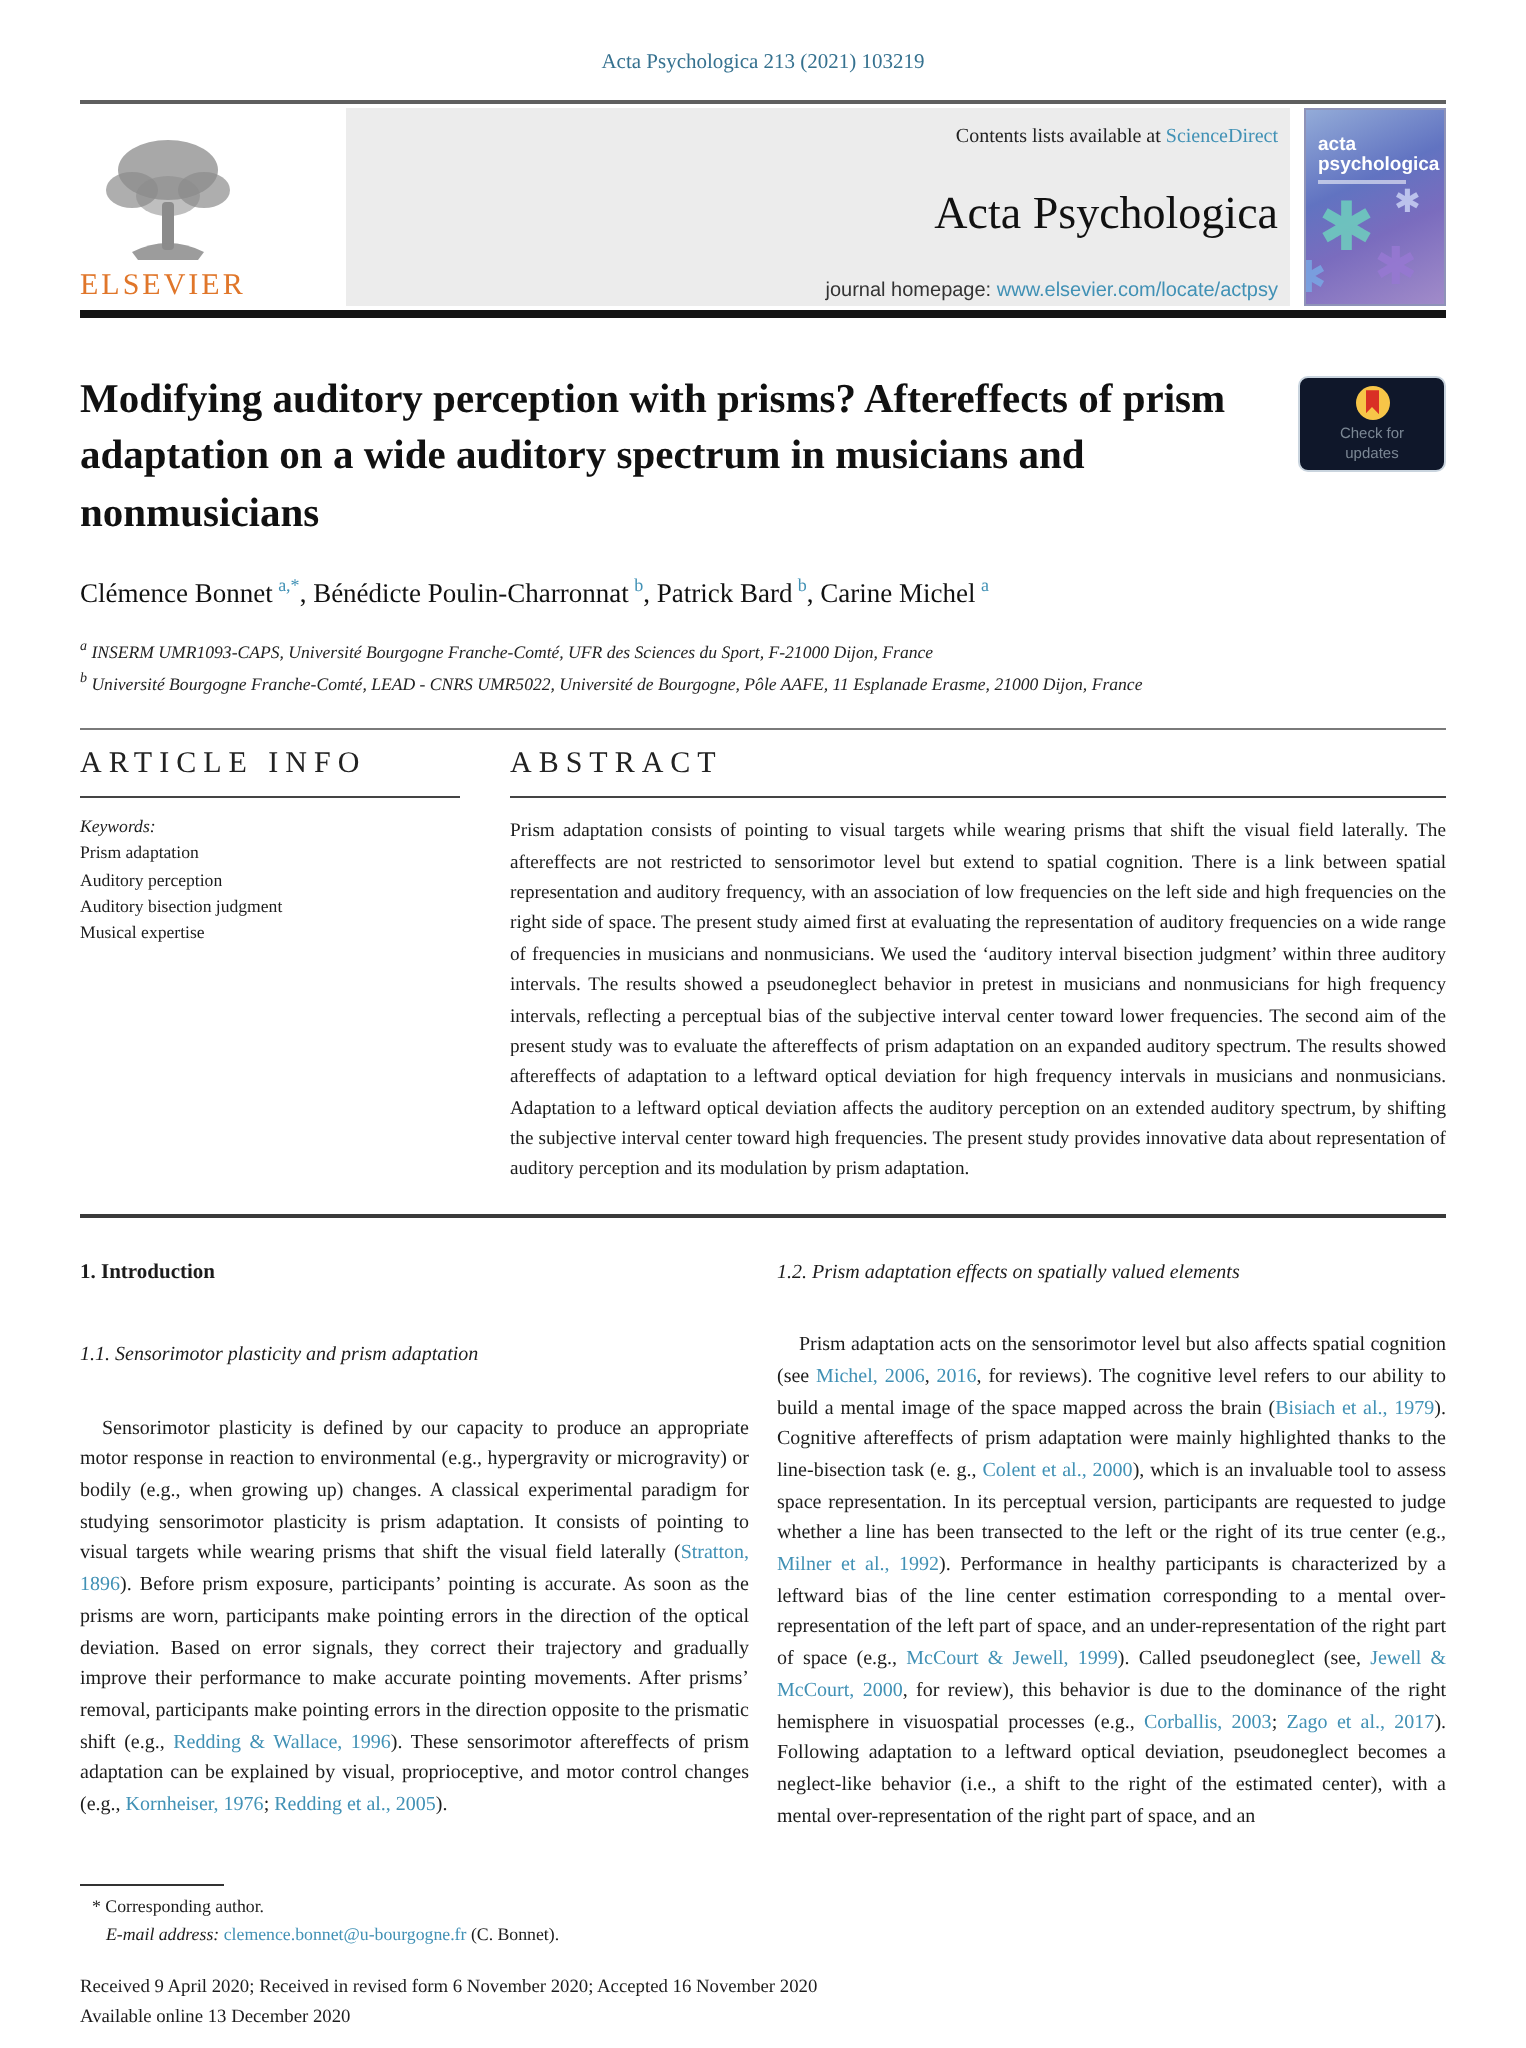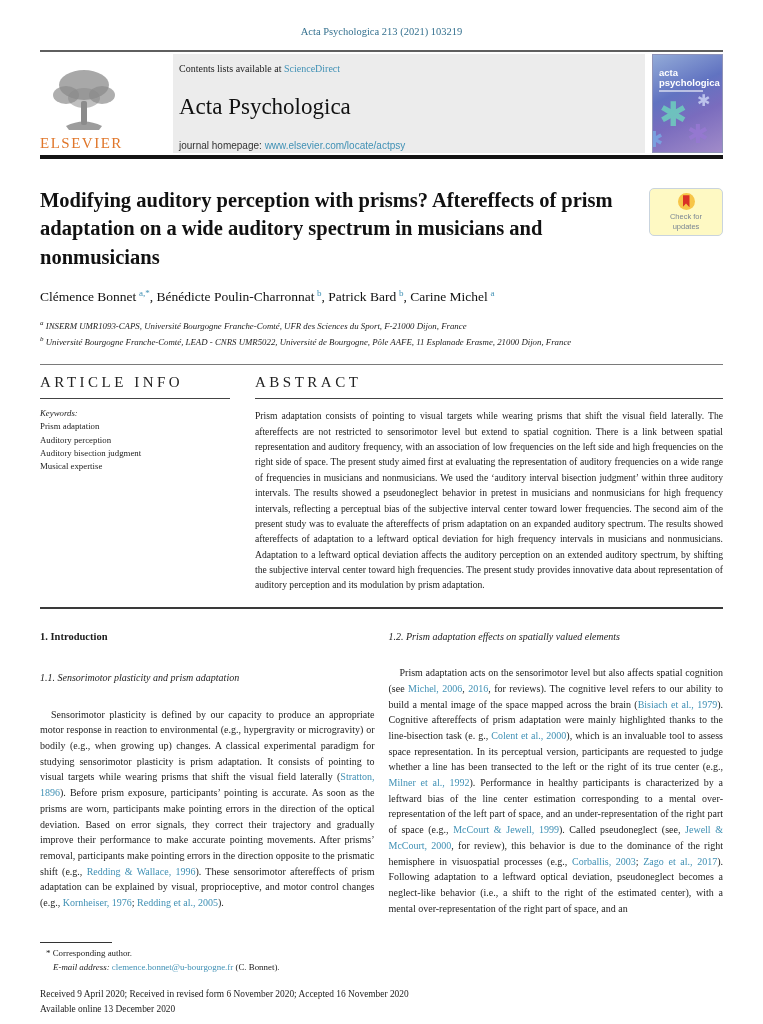--- a/index.html
+++ b/index.html
@@ -11,35 +11,35 @@
 
   .rule-gray { border-top:2px solid #5f5f5f; }
   .rule-black { border-top:4px solid #141414; }
   .rule-hair { border-top:1px solid #7a7a7a; }
   .rule-mid  { border-top:2px solid #3a3a3a; }
 
   
   .masthead { display:flex; align-items:stretch; gap:7px; padding:2px 0; height:103px; }
   .logo-block { width:126px; display:flex; flex-direction:column; align-items:flex-start; justify-content:flex-end; padding-bottom:1px; }
   .elsevier-word { font-size:15px; letter-spacing:1.5px; color:#e0762a; margin-top:-2px; }
-  .banner { flex:1; background:#ececec; display:flex; flex-direction:column; justify-content:space-between; text-align:left; padding:9px 6px 10px 6px;gap:20px; }
+  .banner { flex:1; background:#ececec; display:flex; flex-direction:column; justify-content:space-between; text-align:right; padding:9px 6px 10px 6px;gap:20px; }
   .contents-line { font-size:10px; color:#222; }
   .link { color:#4191b5; text-decoration:none; cursor:pointer; }
   .journal-name { font-size:23px; color:#111; }
   .homepage-line { font-family:"Liberation Sans", sans-serif; font-size:10px; color:#333; }
 
   .cover { width:71px; position:relative; overflow:hidden; background:linear-gradient(155deg,#93abd8 0%,#6173c1 38%,#7a6cbe 62%,#a18bc9 100%); border:1px solid #8f93b8; }
   .cover-star { position:absolute; font-family:"DejaVu Sans", sans-serif; line-height:1; }
   .cover-title { position:relative; color:#fff; font-family:"Liberation Sans", sans-serif; font-weight:bold; font-size:9.5px; line-height:1.05; padding:13px 0 0 6px; width:52px; }
   .cover-subbar { position:relative; margin:2px 0 0 6px; width:44px; height:2px; background:rgba(255,255,255,.55); }
 
   
   .title-row { display:flex; justify-content:space-between; align-items:flex-start; margin-top:27px; }
   .article-title { font-size:20.5px; line-height:1.38; max-width:595px; color:#111; }
-  .badge { width:74px; height:48px; border:1px solid #c9d4de; border-radius:5px; background:#fef9c3; display:flex; flex-direction:column; align-items:center; justify-content:center; margin-top:2px; flex-shrink:0; }
+  .badge { width:74px; height:48px; border:1px solid #c9d4de; border-radius:5px; background:#0f172a; display:flex; flex-direction:column; align-items:center; justify-content:center; margin-top:2px; flex-shrink:0; }
   .badge-circle { width:17px; height:17px; border-radius:50%; background:#f7c548; position:relative; }
   .badge-ribbon { position:absolute; left:5px; top:2px; width:7px; height:12px; background:#d93025; clip-path:polygon(0 0,100% 0,100% 100%,50% 70%,0 100%); }
   .badge-text { font-family:"Liberation Sans", sans-serif; font-size:7.5px; color:#7b8794; line-height:1.25; text-align:center; margin-top:2px; }
 
   .authors { margin-top:17px; font-size:13.5px; color:#111; }
   .author-sup { color:#4191b5; font-size:9px; }
   .affiliations { margin-top:13px; font-size:8.8px; font-style:italic; line-height:1.55; color:#222; }
   .affiliations sup { font-size:7px; }
 
   

